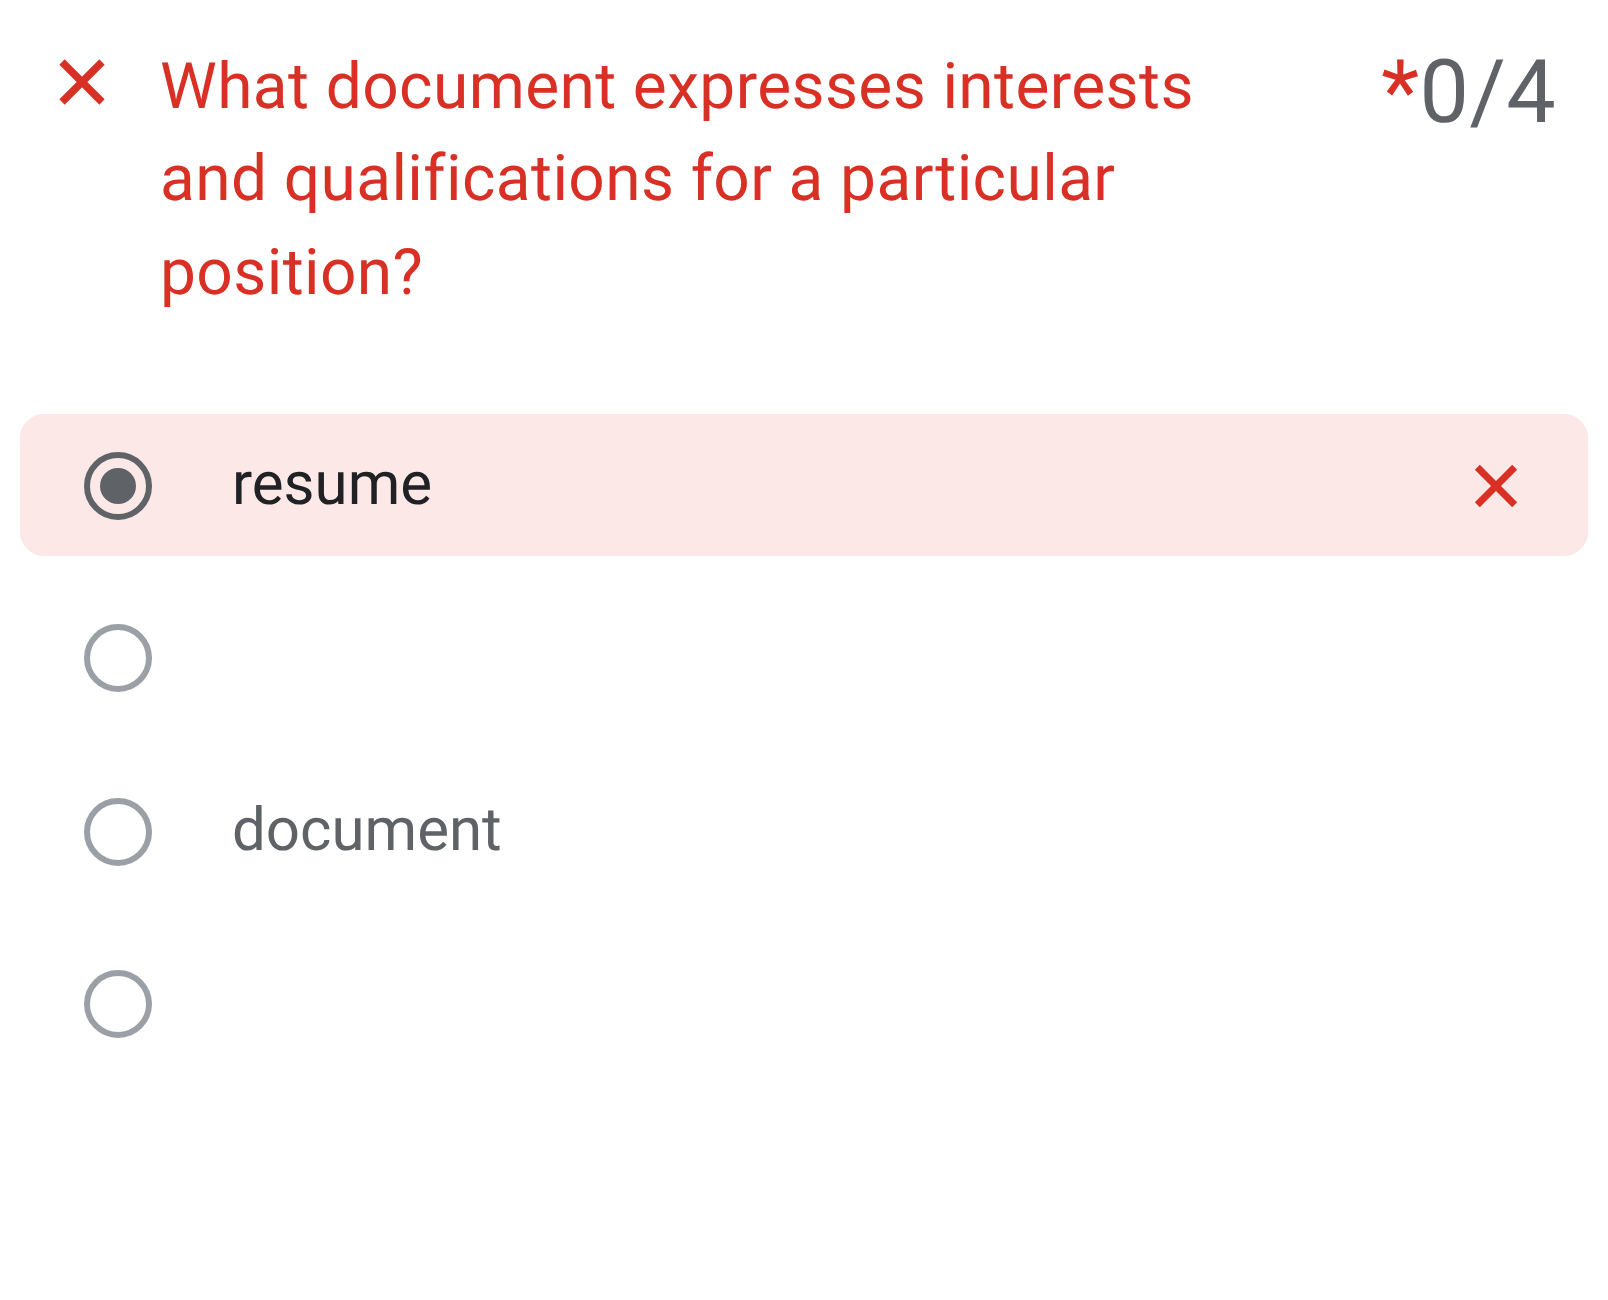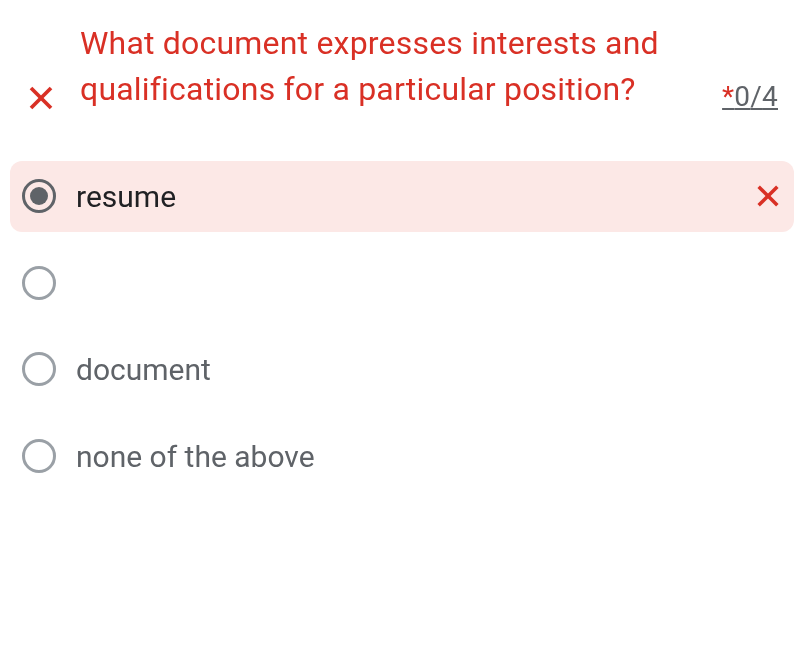--- a/index.html
+++ b/index.html
@@ -9,21 +9,21 @@
     }
     body {
       font-family: Roboto, "Helvetica Neue", Arial, sans-serif;
       background: #ffffff;
       width: 804px;
       height: 650px;
       padding: 20px 10px 0 10px;
     }
     .header {
       display: flex;
-      align-items: flex-end;
+      align-items: flex-start;
       gap: 24px;
       padding: 0 16px;
       margin-bottom: 48px;
     }
     .header-x {
       color: #d93025;
       flex-shrink: 0;
       margin-top: 6px;
     }
     .header-x svg {
@@ -31,39 +31,38 @@
     }
     .question-text {
       color: #d93025;
       font-size: 32px;
       line-height: 1.45;
       flex: 1;
       letter-spacing: 0.2px;
     }
     .score {
       color: #5f6368;
-      font-size: 28px;
+      font-size: 44px;
       flex-shrink: 0;
       margin-left: 16px;
       letter-spacing: 0.2px;
-      text-decoration: underline;
     }
     .score .asterisk {
       color: #d93025;
     }
     .options {
       display: flex;
       flex-direction: column;
       gap: 16px;
     }
     .option {
       display: flex;
       align-items: center;
-      gap: 20px;
-      padding: 18px 12px;
+      gap: 40px;
+      padding: 18px 32px;
       border-radius: 12px;
     }
     .option.selected-wrong {
       background: #fce8e6;
     }
     .radio {
       width: 34px;
       height: 34px;
       border-radius: 50%;
       flex-shrink: 0;
@@ -133,16 +132,15 @@
     <span class="radio unselected"></span>
   </div>
 
   <div class="option">
     <span class="radio unselected"></span>
     <span class="option-label">document</span>
   </div>
 
   <div class="option">
     <span class="radio unselected"></span>
-    <span class="option-label">none of the above</span>
   </div>
 
 </div>
 
 </body></html>

